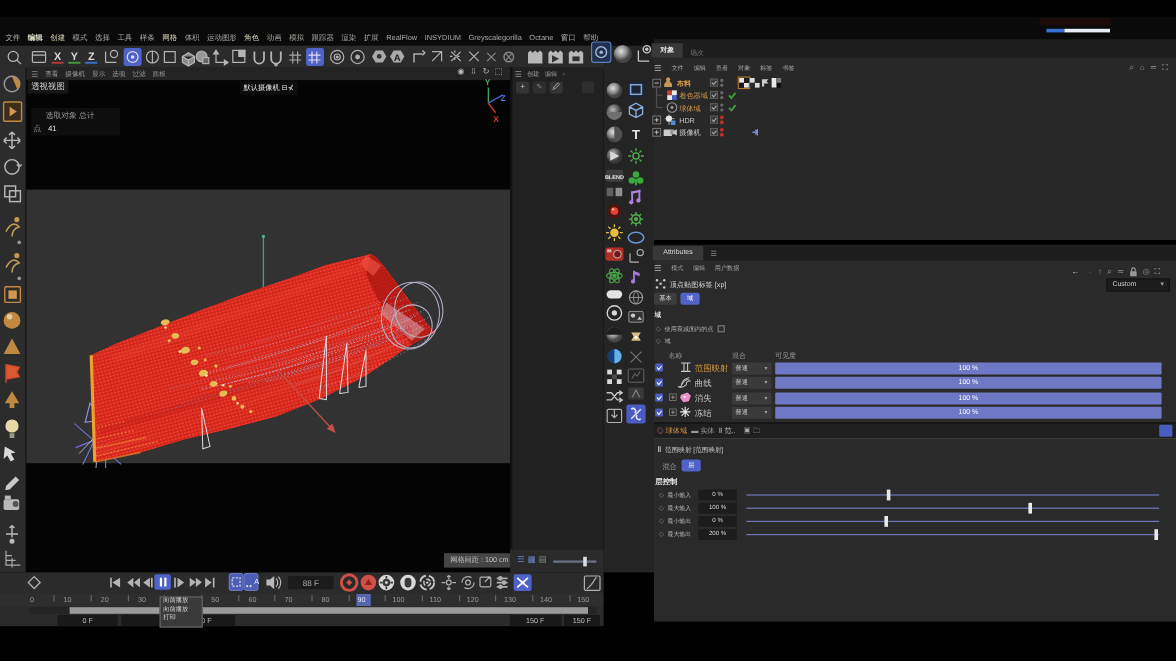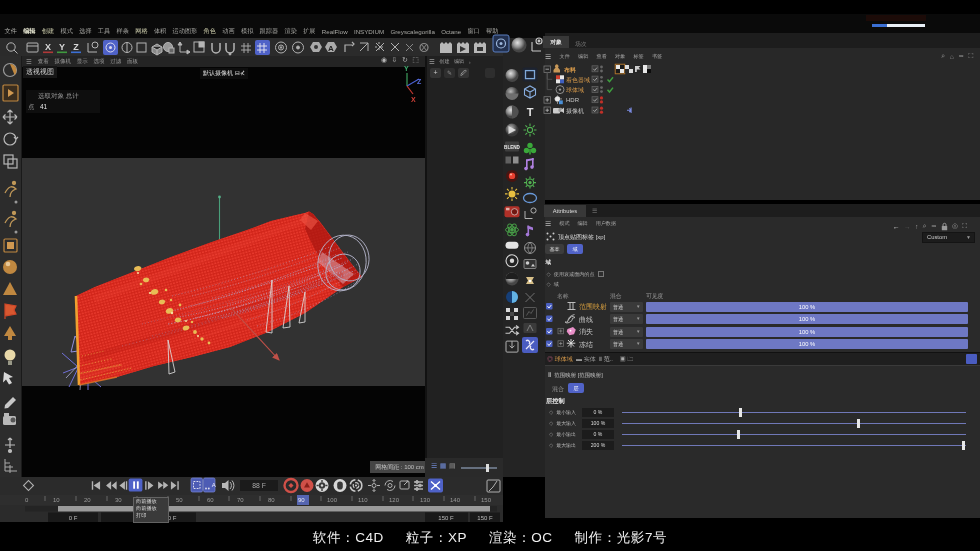--- a/index.html
+++ b/index.html
@@ -765,14 +765,13 @@
  <rect x="425" y="35.5" width="43" height="9.5" fill="#191919"></rect>
       <text x="446" y="42.5" font-size="6" fill="#bbb" text-anchor="middle">150 F</text>
  <rect x="470" y="35.5" width="30" height="9.5" fill="#191919"></rect>
       <text x="485" y="42.5" font-size="6" fill="#bbb" text-anchor="middle">150 F</text>
 </svg>
 
 <div class="abs" style="left:133px;top:497px;width:36px;height:26px;background:#3a3a3a;border:1px solid #636363;z-index:5;"></div>
 <div class="t" style="left:136px;top:498px;color:#dcdcdc;font-size:5.2px;line-height:6.8px;z-index:6;">向前播放<br>向前播放<br>打印</div>
 
 <div class="abs" style="left:0;top:522px;width:980px;height:29px;background:#000;"></div>
-<div class="t" id="caption" style="left:0;top:529px;width:980px;text-align:center;color:#f0f0f0;font-size:13.5px;letter-spacing:0.6px;">软件：C4D&nbsp;&nbsp;&nbsp;&nbsp;&nbsp;粒子：XP&nbsp;&nbsp;&nbsp;&nbsp;&nbsp;渲染：OC&nbsp;&nbsp;&nbsp;&nbsp;&nbsp;制作：光影7号</div>
 
 </div>
 </body></html>

